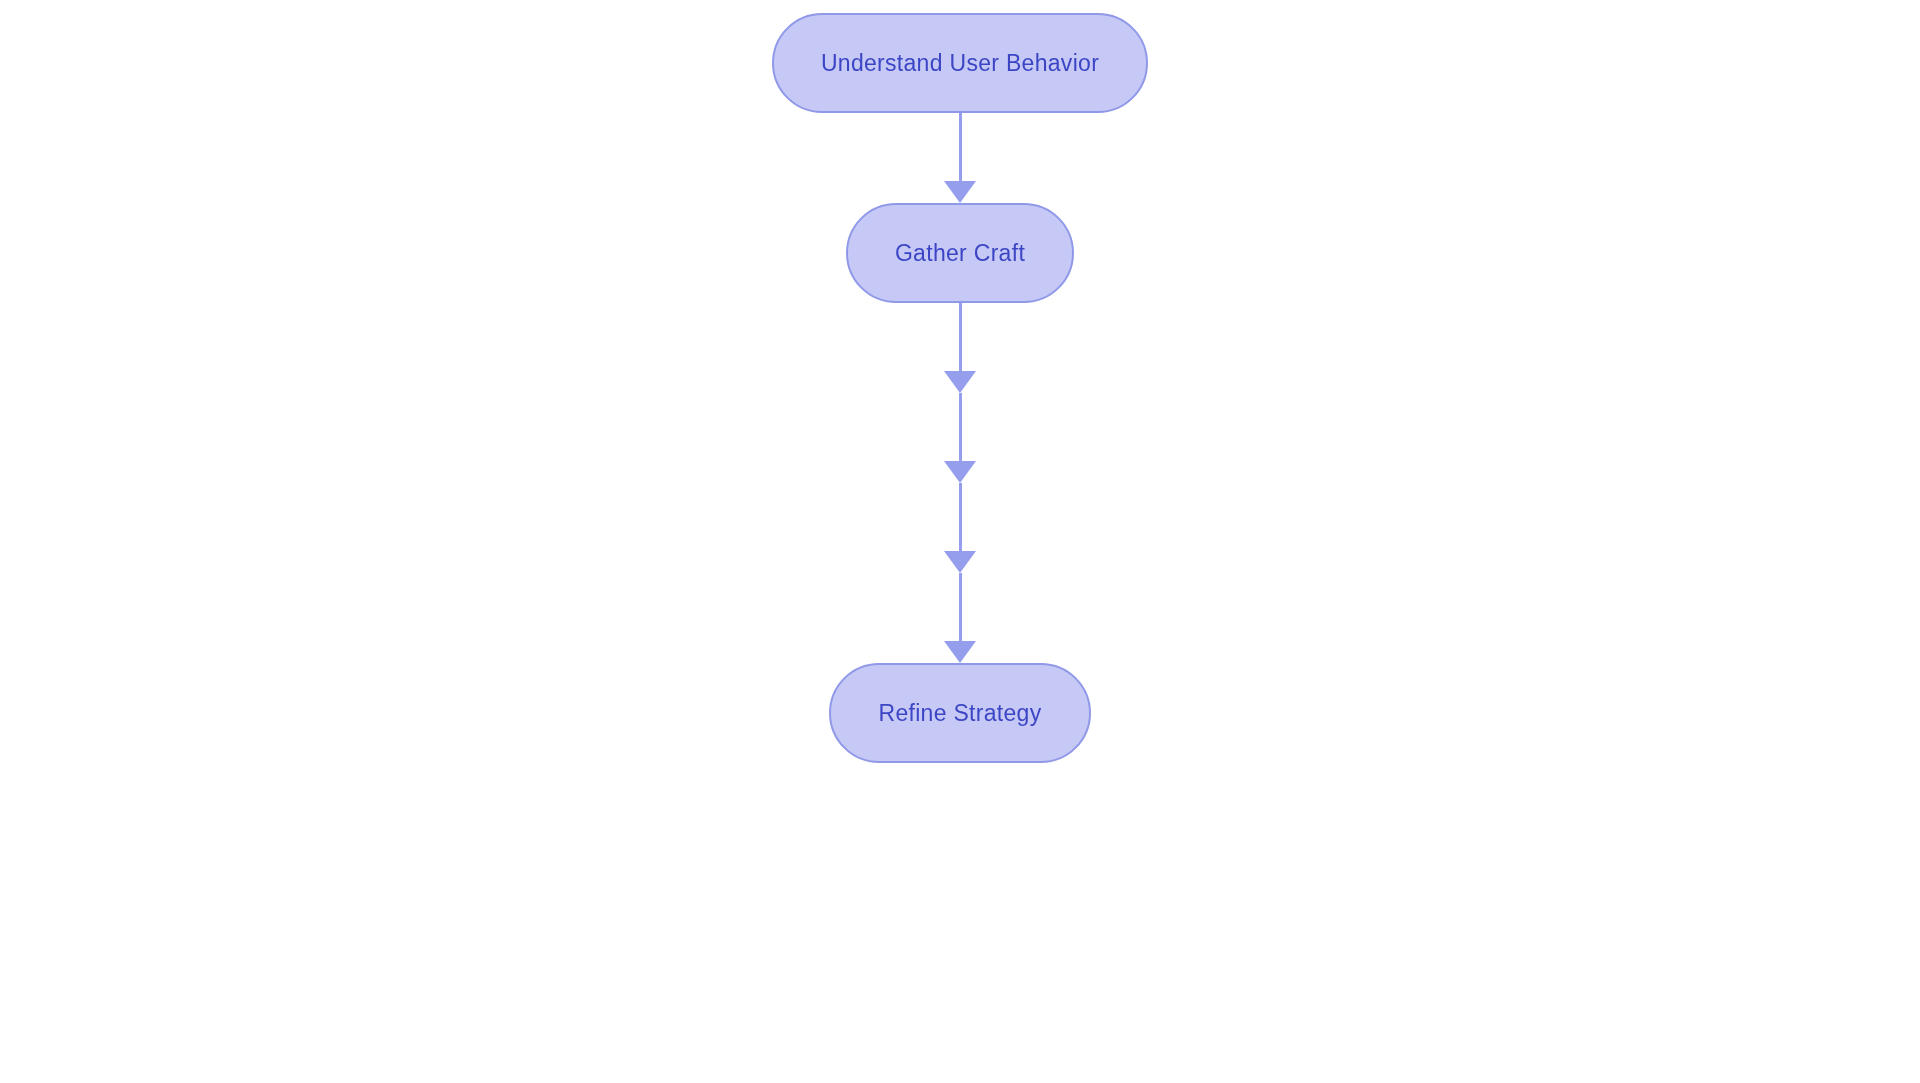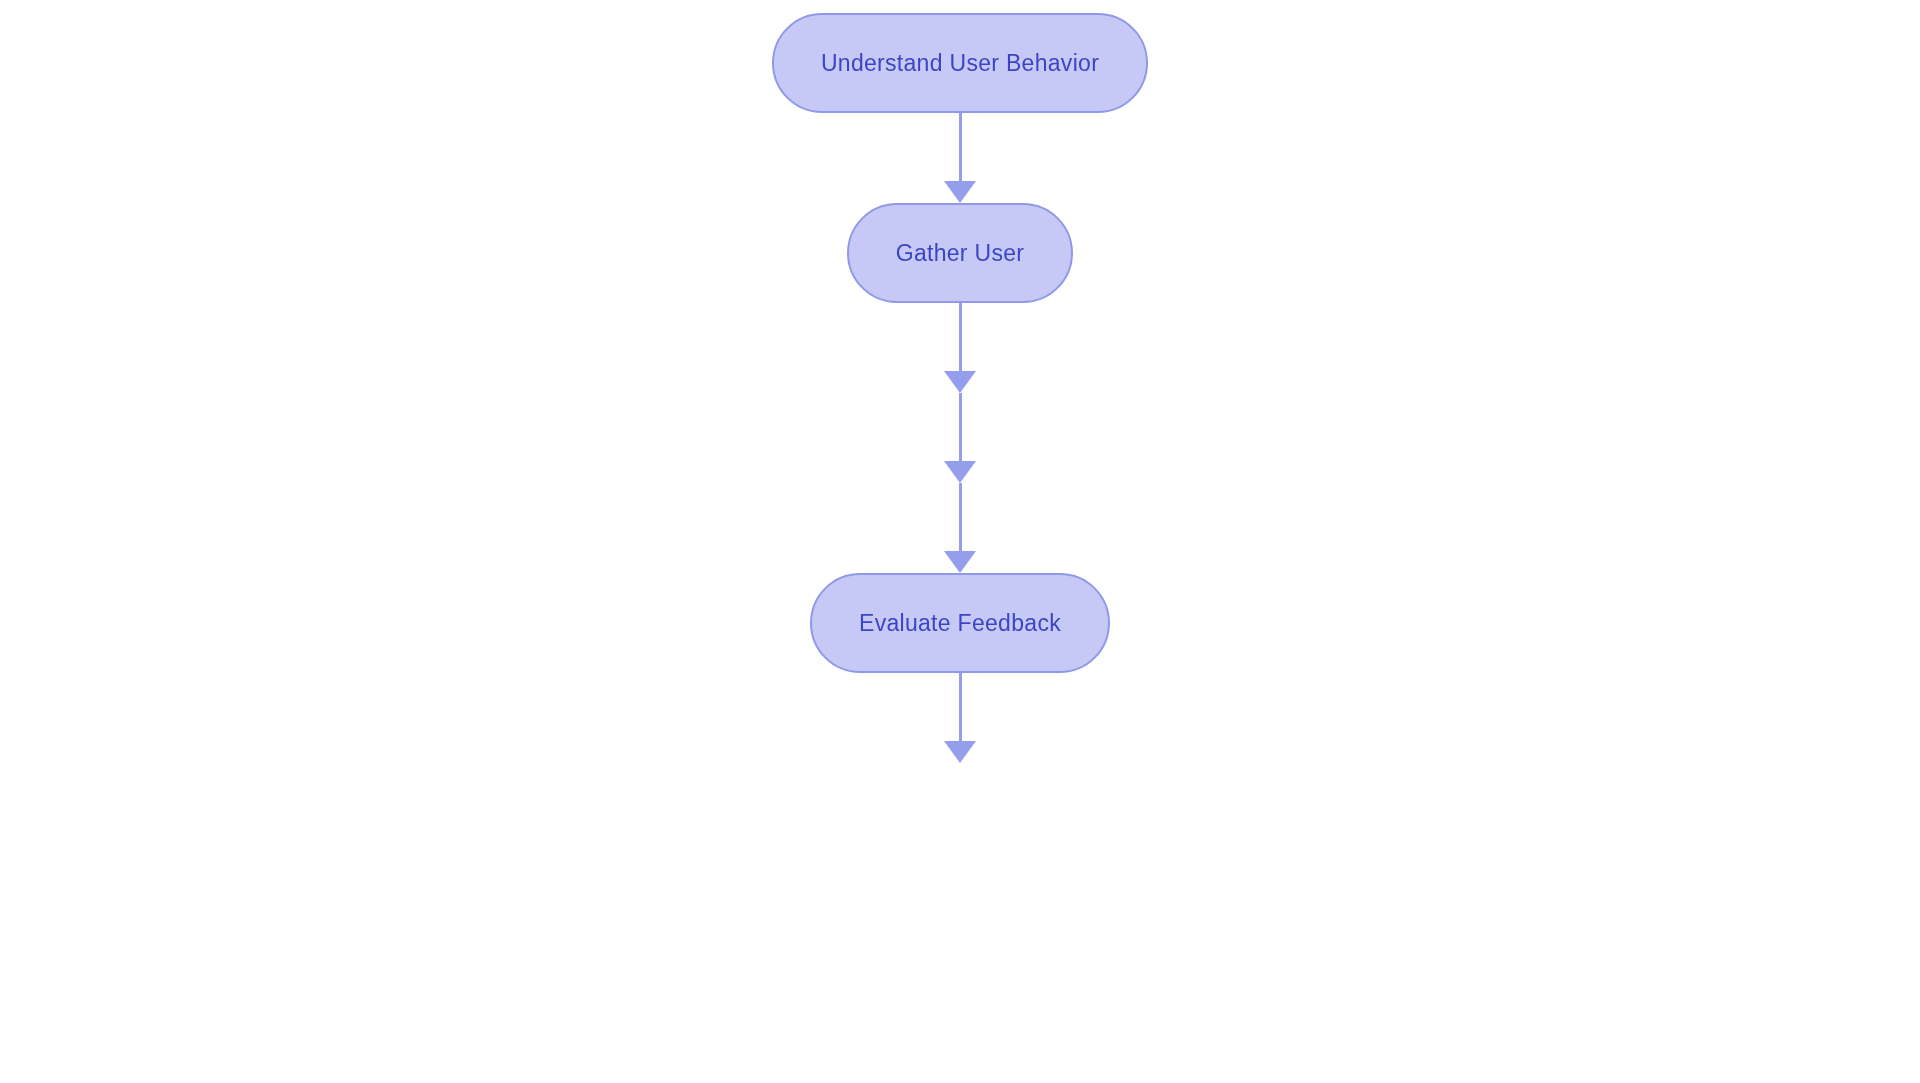--- a/index.html
+++ b/index.html
@@ -63,40 +63,40 @@
 
 <div class="canvas">
 
   <div class="node">Understand User Behavior</div>
 
   <div class="arrow">
     <div class="line"></div>
     <div class="head"></div>
   </div>
 
-  <div class="node">Gather User</div>
+  <div class="node">Gather Craft</div>
 
   <div class="arrow">
     <div class="line"></div>
     <div class="head"></div>
   </div>
 
 
   <div class="arrow">
     <div class="line"></div>
     <div class="head"></div>
   </div>
 
 
   <div class="arrow">
     <div class="line"></div>
     <div class="head"></div>
   </div>
 
-  <div class="node">Evaluate Feedback</div>
 
   <div class="arrow">
     <div class="line"></div>
     <div class="head"></div>
   </div>
 
+  <div class="node">Refine Strategy</div>
 
 </div>
 
 </body></html>

